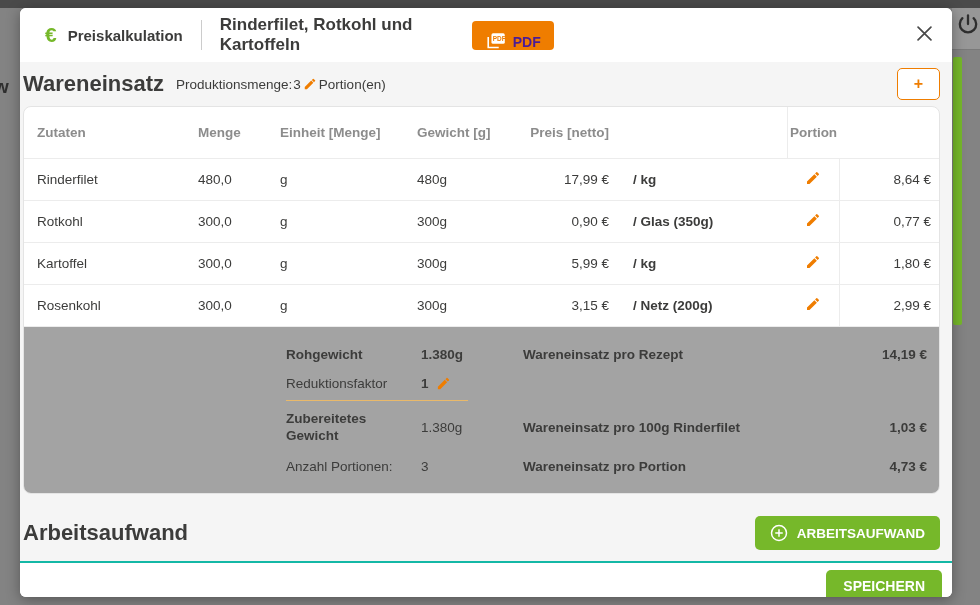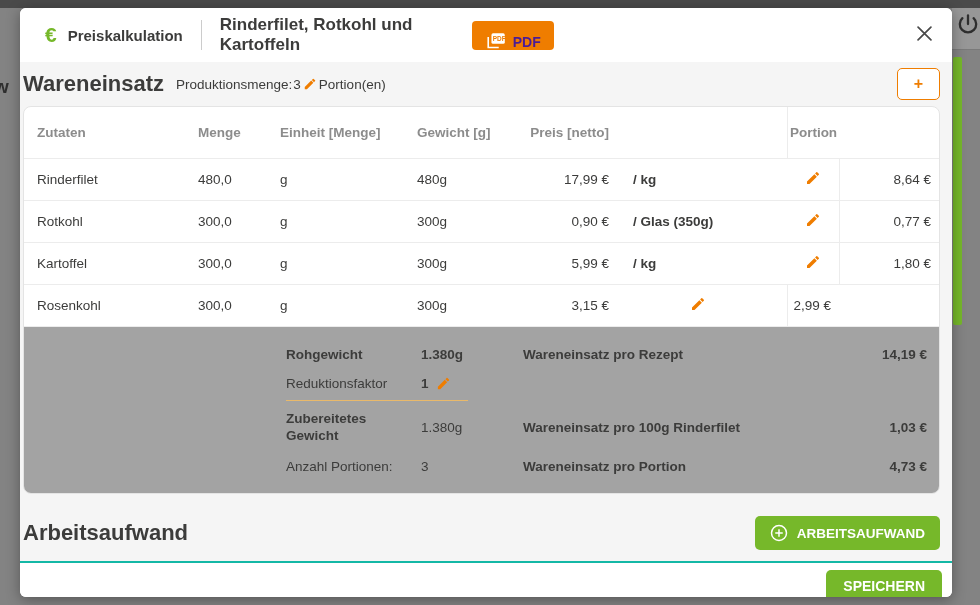--- a/index.html
+++ b/index.html
@@ -205,20 +205,21 @@
             </button></div>
         <div class="c-kosten">1,80 €</div>
       </div>
 
       <div class="tgrid trow">
         <div class="c-zutat">Rosenkohl</div>
         <div>300,0</div>
         <div>g</div>
         <div>300g</div>
         <div class="c-right">3,15 €</div>
+        <div class="c-epreis">/ Netz (200g)</div>
         <div class="c-pencil"><button class="pencil-btn">
               <svg width="16" height="16" viewBox="0 0 24 24" fill="#ef7d00">
                 <path d="M3 17.25V21h3.75L17.81 9.94l-3.75-3.75L3 17.25zM20.71 7.04a1 1 0 0 0 0-1.41l-2.34-2.34a1 1 0 0 0-1.41 0l-1.83 1.83 3.75 3.75 1.83-1.83z"></path>
               </svg>
             </button></div>
         <div class="c-kosten">2,99 €</div>
       </div>
 
       <div class="summary">
         <div class="s-label bold">Rohgewicht</div>

